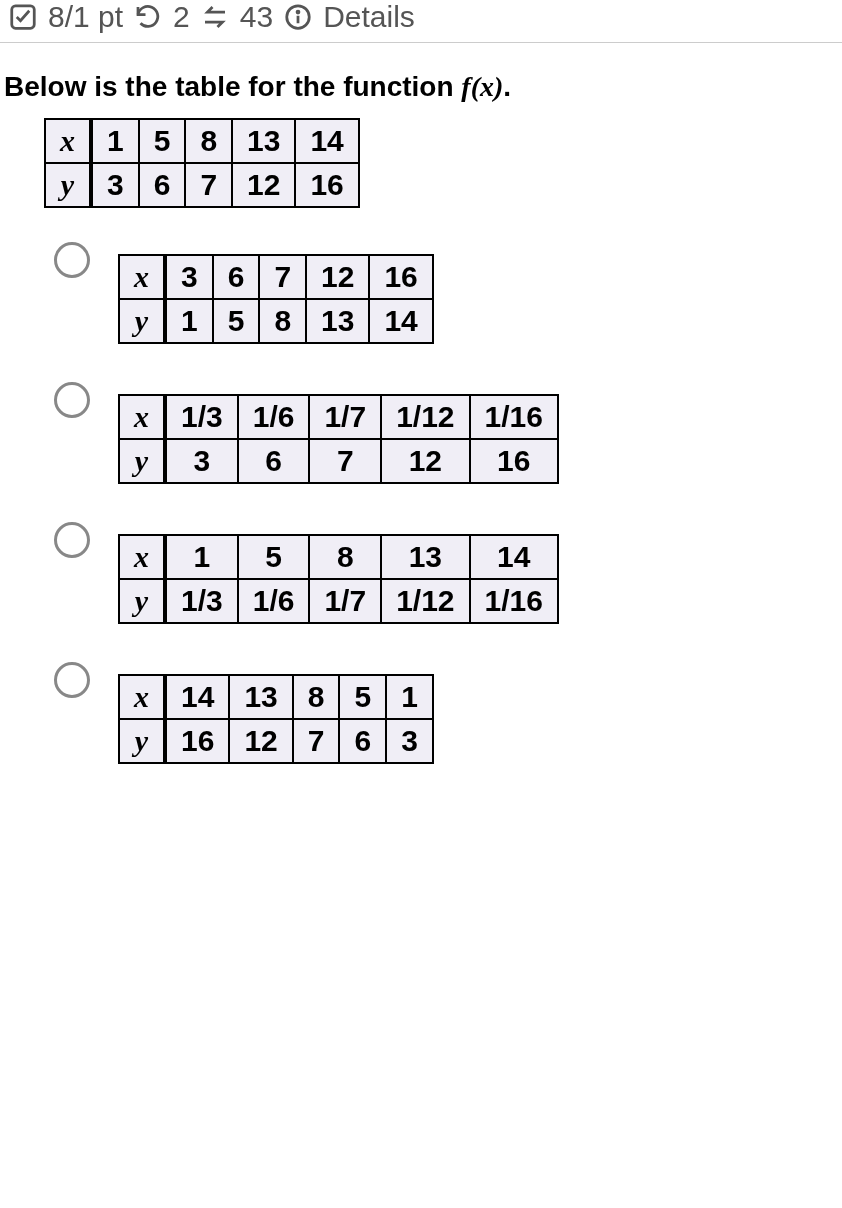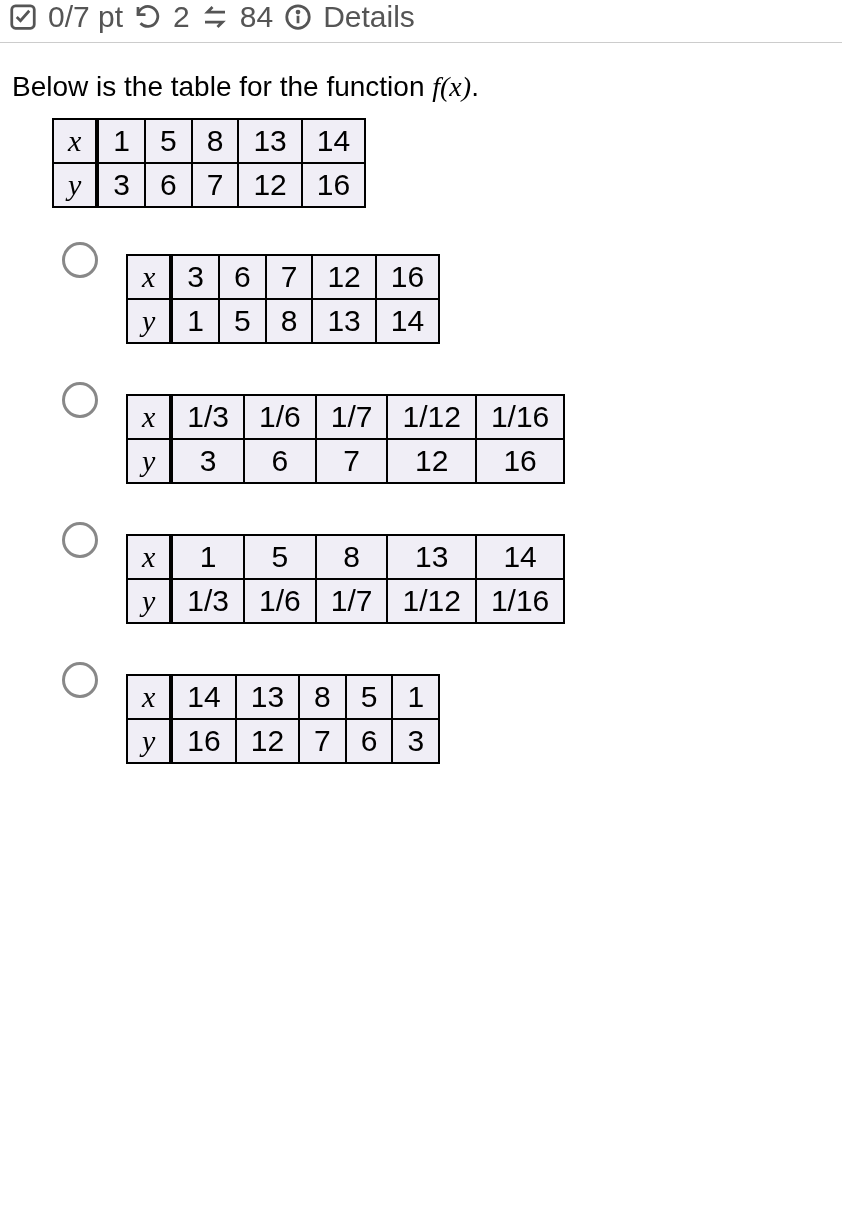--- a/index.html
+++ b/index.html
@@ -16,21 +16,21 @@
     display: flex;
     align-items: center;
     gap: 10px;
     padding: 0 8px 8px 8px;
     border-bottom: 1px solid #ccc;
     color: #555;
     font-size: 30px;
   }
   .header .ico { display: inline-flex; align-items: center; }
   .header .txt { color: #555; }
-  .content { padding: 16px 12px; }
+  .content { padding: 16px 4px; font-weight: bold; }
   .prompt-line { margin: 8px 0 12px 0; line-height: 1.4; }
   .math-i { font-family: "Times New Roman", serif; font-style: italic; }
   .math-r { font-family: "Times New Roman", serif; }
   .sup1 { font-size: 0.65em; vertical-align: super; font-family: "Times New Roman", serif;}
   table.ftab {
     border-collapse: collapse;
     margin: 6px 0 28px 40px;
   }
   table.ftab td {
     border: 2px solid #000;
@@ -67,35 +67,35 @@
 </head>
 <body>
 
 <div class="header">
   <span class="ico">
     <svg width="30" height="30" viewBox="0 0 24 24" fill="none" stroke="#555" stroke-width="2.2">
       <rect x="3" y="3" width="18" height="18" rx="3"></rect>
       <path d="M7 12 l3 3 l7-8"></path>
     </svg>
   </span>
-  <span class="txt">0/7 pt</span>
+  <span class="txt">8/1 pt</span>
   <span class="ico">
     <svg width="30" height="30" viewBox="0 0 24 24" fill="none" stroke="#555" stroke-width="2.2">
       <path d="M4 10 a8 8 0 1 1 2 7"></path>
       <path d="M4 4 v6 h6"></path>
     </svg>
   </span>
   <span class="txt">2</span>
   <span class="ico">
     <svg width="30" height="30" viewBox="0 0 24 24" fill="none" stroke="#555" stroke-width="2.2">
       <path d="M20 8 H6 l4 -4"></path>
       <path d="M4 16 H18 l-4 4"></path>
     </svg>
   </span>
-  <span class="txt">84</span>
+  <span class="txt">43</span>
   <span class="ico">
     <svg width="30" height="30" viewBox="0 0 24 24" fill="none" stroke="#555" stroke-width="2.2">
       <circle cx="12" cy="12" r="9"></circle>
       <circle cx="12" cy="8" r="0.8" fill="#555"></circle>
       <path d="M12 11 v6"></path>
     </svg>
   </span>
   <span class="txt">Details</span>
 </div>
 

